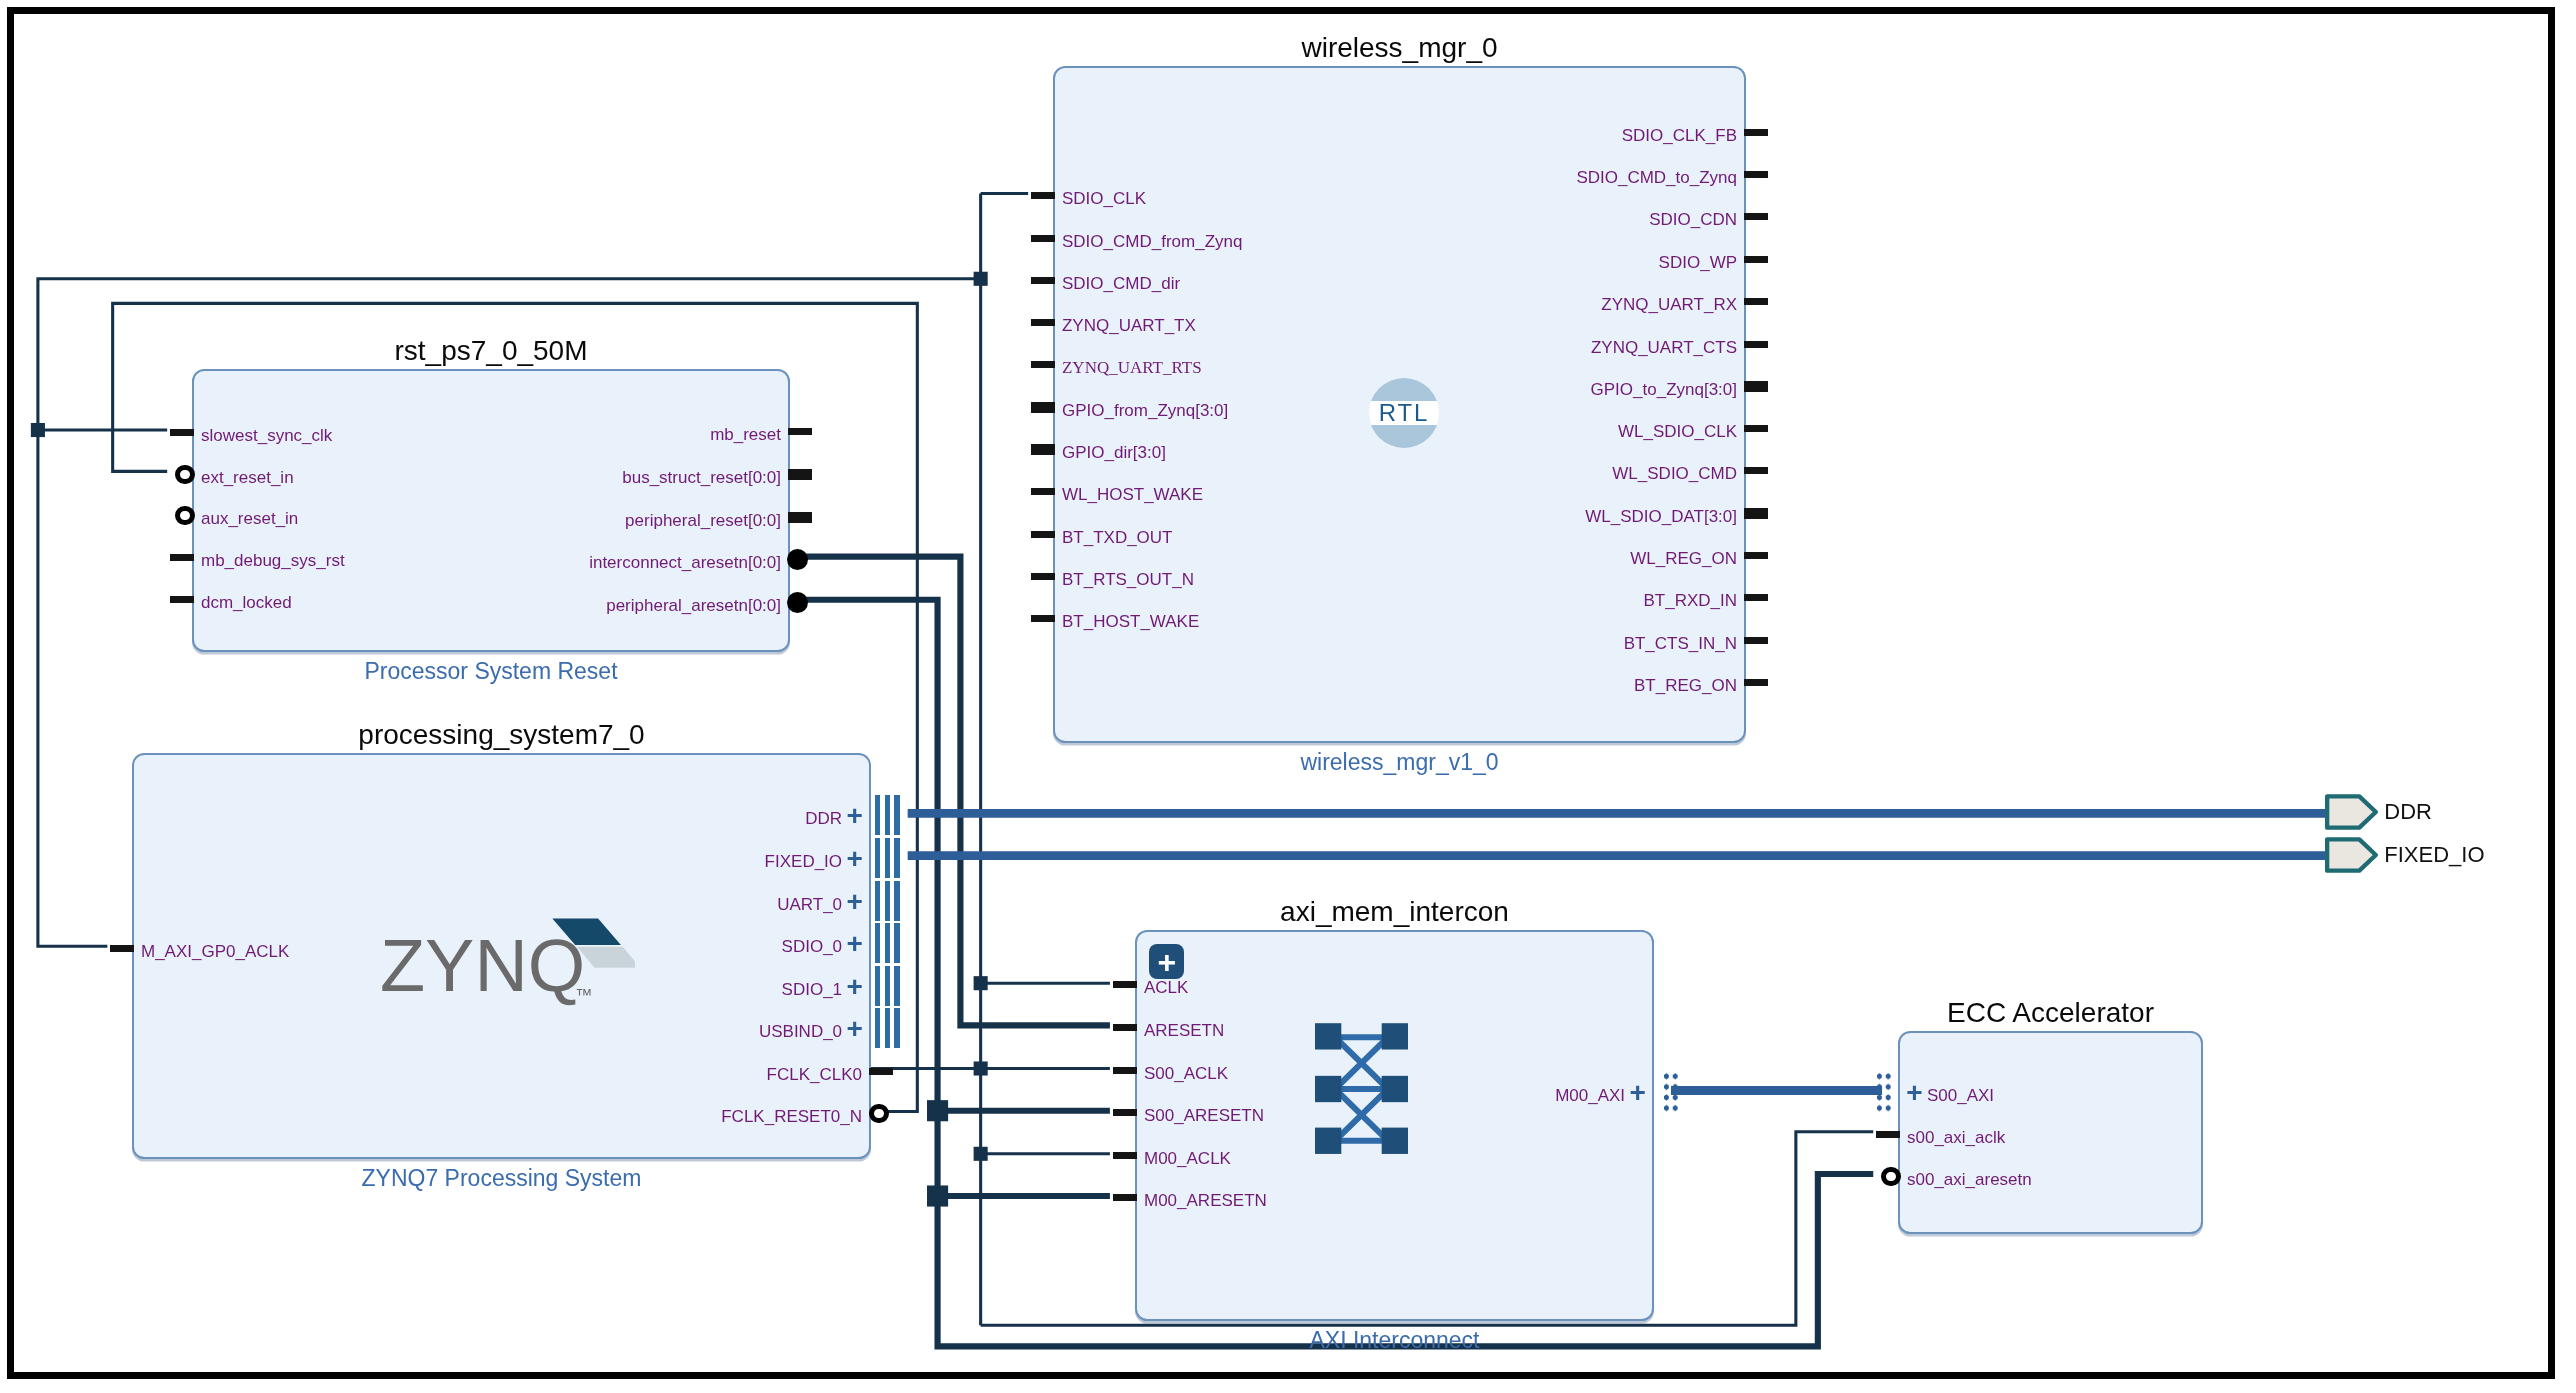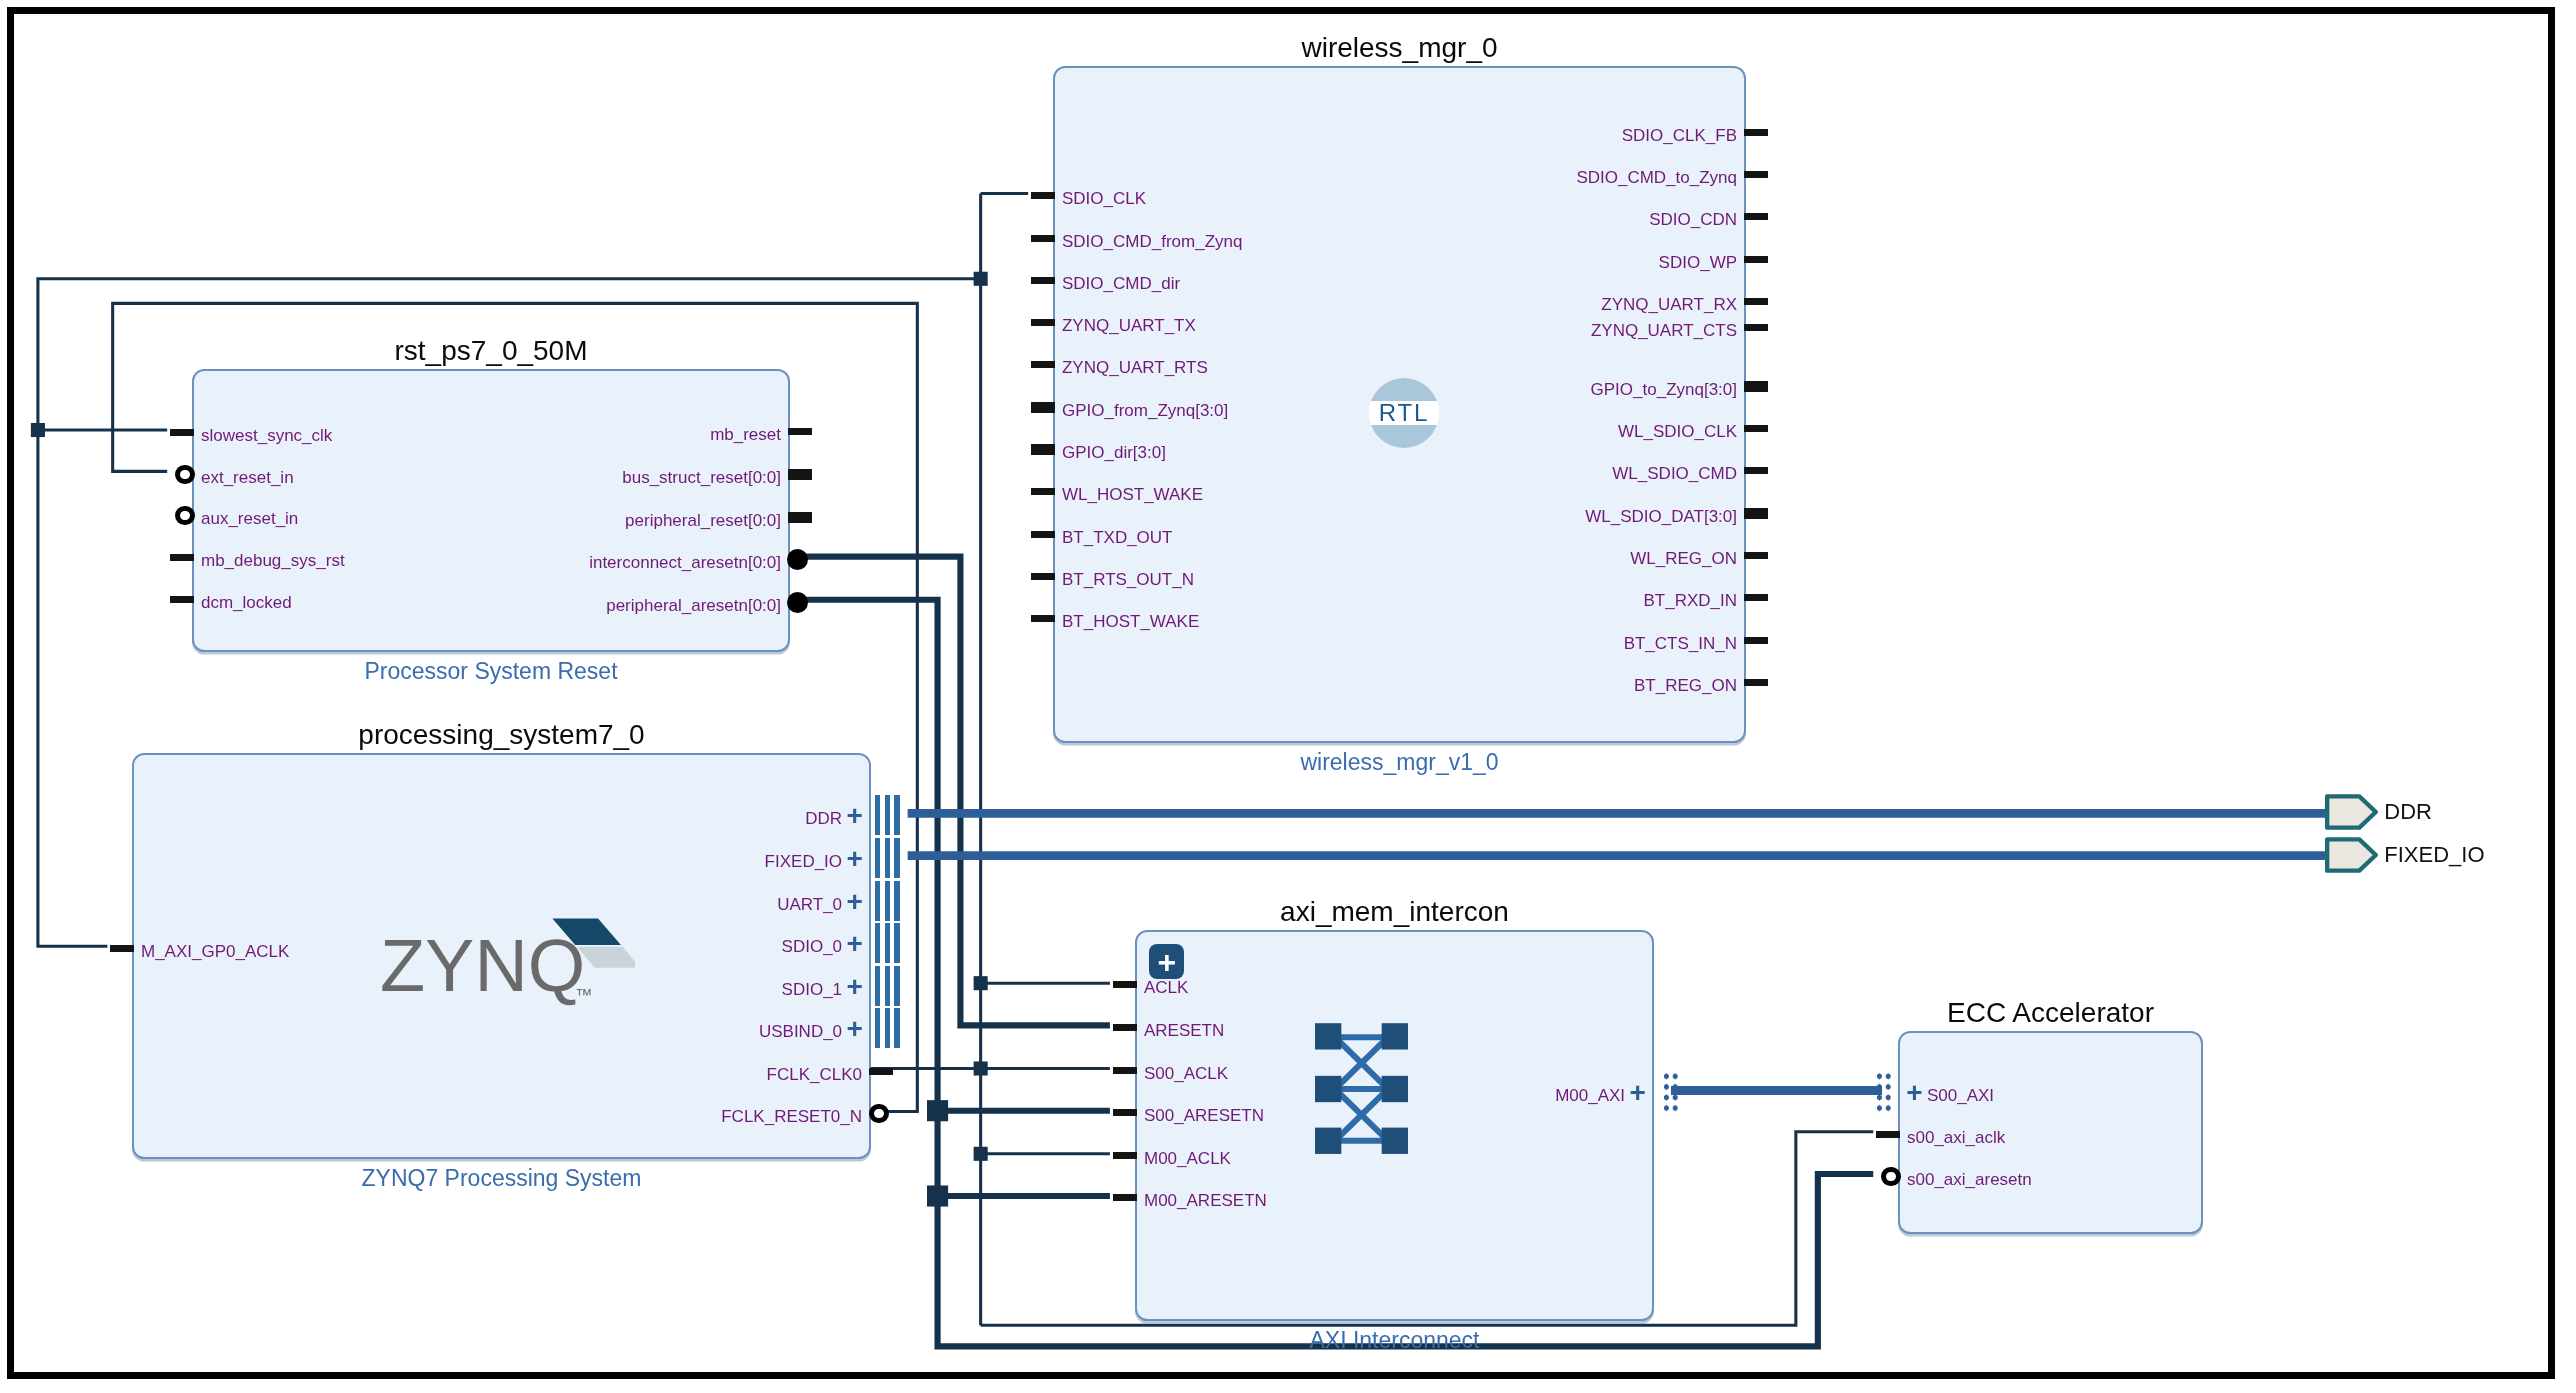--- a/index.html
+++ b/index.html
@@ -105,21 +105,21 @@
         <span class="plabel">SDIO_CMD_from_Zynq</span>
       </div>
       <div class="port-row left" style="top: 200px;">
         <span class="stub"></span>
         <span class="plabel">SDIO_CMD_dir</span>
       </div>
       <div class="port-row left" style="top: 242px;">
         <span class="stub"></span>
         <span class="plabel">ZYNQ_UART_TX</span>
       </div>
-      <div class="port-row left" style="top: 284px;">
+      <div class="port-row left" style="top: 284px; font-family: Liberation Serif, serif;">
         <span class="stub"></span>
         <span class="plabel">ZYNQ_UART_RTS</span>
       </div>
       <div class="port-row left" style="top: 327px;">
         <span class="stub busstub"></span>
         <span class="plabel">GPIO_from_Zynq[3:0]</span>
       </div>
       <div class="port-row left" style="top: 369px;">
         <span class="stub busstub"></span>
         <span class="plabel">GPIO_dir[3:0]</span>
@@ -153,21 +153,21 @@
         <span class="stub"></span>
       </div>
       <div class="port-row right" style="top: 179px;">
         <span class="plabel">SDIO_WP</span>
         <span class="stub"></span>
       </div>
       <div class="port-row right" style="top: 221px;">
         <span class="plabel">ZYNQ_UART_RX</span>
         <span class="stub"></span>
       </div>
-      <div class="port-row right" style="top: 247px;">
+      <div class="port-row right" style="top: 264px;">
         <span class="plabel">ZYNQ_UART_CTS</span>
         <span class="stub"></span>
       </div>
       <div class="port-row right" style="top: 306px;">
         <span class="plabel">GPIO_to_Zynq[3:0]</span>
         <span class="stub busstub"></span>
       </div>
       <div class="port-row right" style="top: 348px;">
         <span class="plabel">WL_SDIO_CLK</span>
         <span class="stub"></span>

